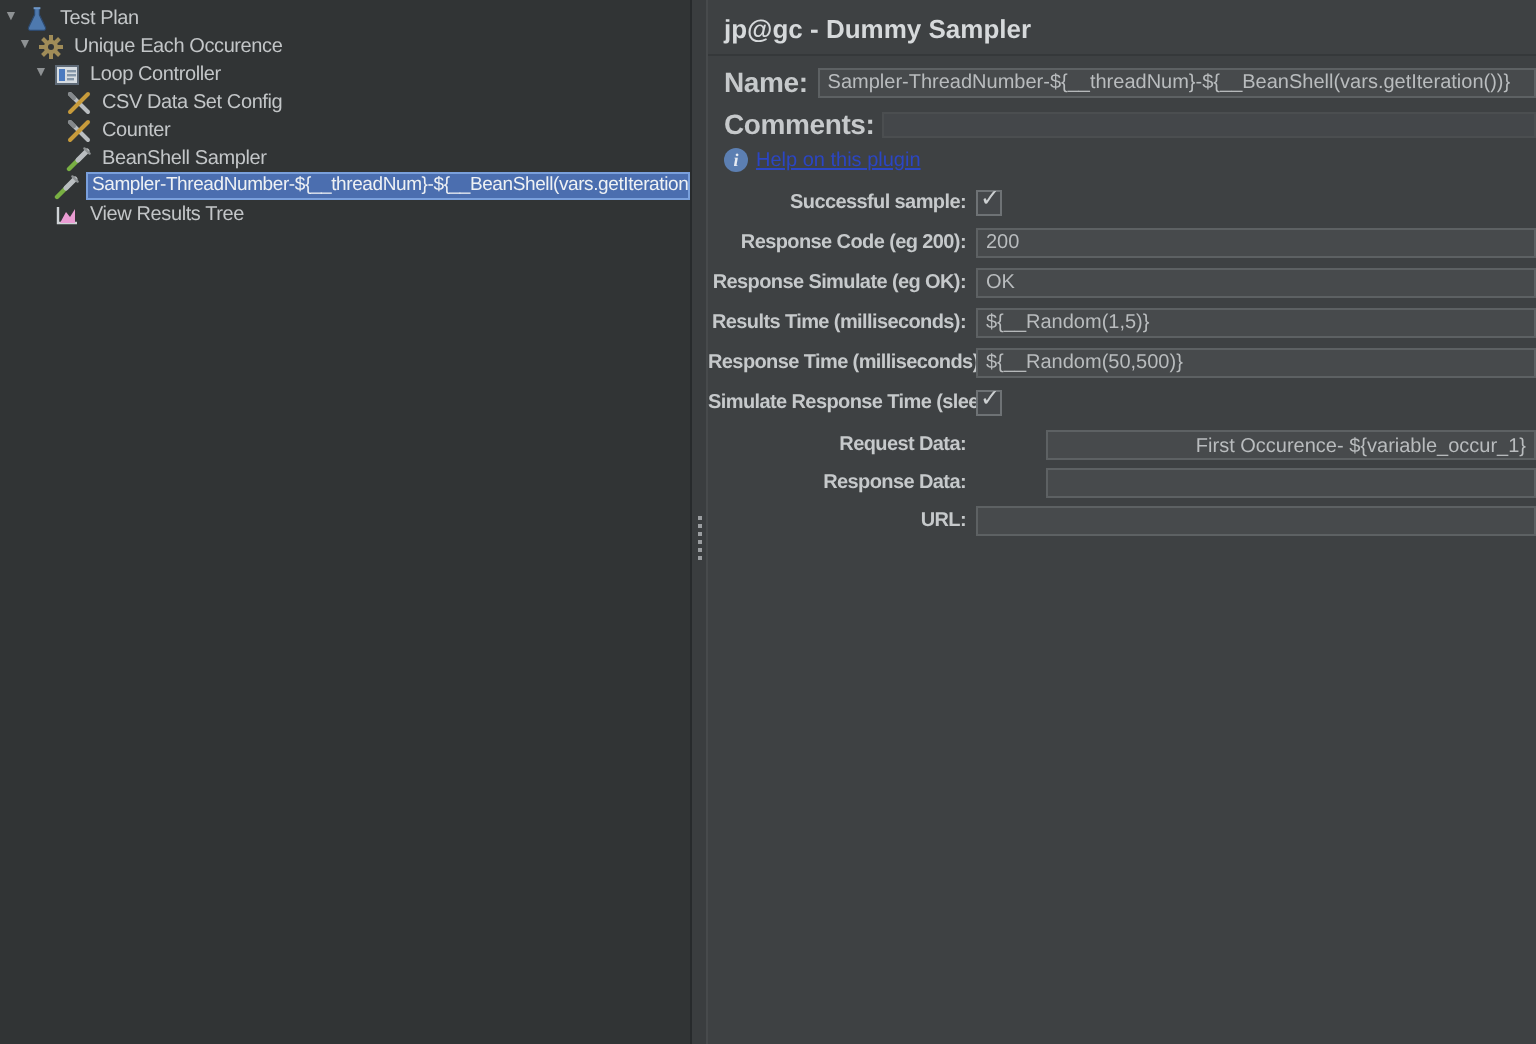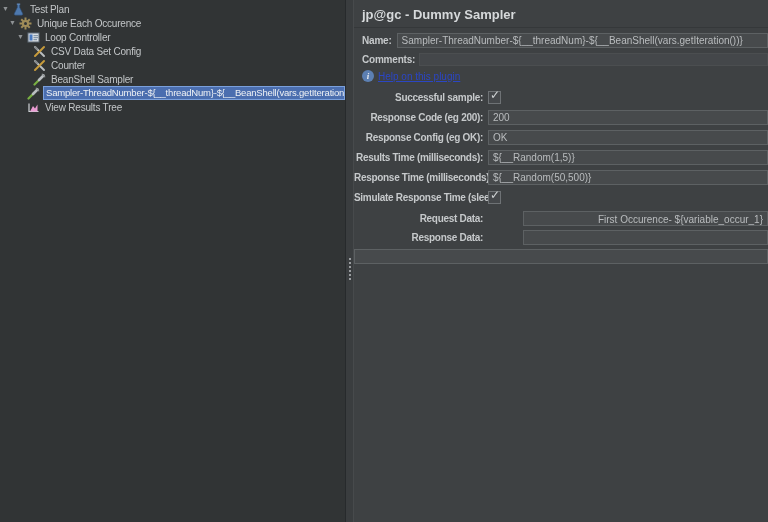--- a/index.html
+++ b/index.html
@@ -46,21 +46,21 @@
   
   .main-panel {
     position: absolute; left: 354px; top: 0; width: 414px; height: 518px;
     background: #3e4143; overflow: hidden;
   }
   .panel-title {
     font-size: 13px; font-weight: bold; color: #d6d9db;
     padding: 7px 8px 5px 8px; border-bottom: 1px solid #35383a;
   }
   .name-row, .comments-row { display: flex; align-items: center; margin: 5px 0 0 8px; }
-  .inline-label { font-size: 10px; font-weight: bold; color: #c6c9cb; letter-spacing: -0.2px; flex: none; }
+  .inline-label { font-size: 14px; font-weight: bold; color: #c6c9cb; letter-spacing: -0.2px; flex: none; }
   input.field, textarea.field {
     background: #474a4c; border: 1px solid #5d6163; color: #b9bcbe;
     font-family: "Liberation Sans", sans-serif; font-size: 10px;
     height: 15px; padding: 0 4px; outline: none; flex: 1; min-width: 0;
   }
   .name-row input.field { margin-left: 5px; }
   .comments-row input.field {
     margin-left: 4px; height: 13px; background: #44474a; border: 1px solid #4b4e50;
   }
   .help-row { display: flex; align-items: center; gap: 4px; margin: 4px 0 8px 8px; }
@@ -210,21 +210,21 @@
         <span class="checkmark">✓</span>
       </span>
     </div>
 
     <div class="frow">
       <span class="flabel">Response Code (eg 200):</span>
       <input class="field" type="text" value="200" style="">
     </div>
 
     <div class="frow">
-      <span class="flabel">Response Config (eg OK):</span>
+      <span class="flabel">Response Simulate (eg OK):</span>
       <input class="field" type="text" value="OK" style="">
     </div>
 
     <div class="frow">
       <span class="flabel">Results Time (milliseconds):</span>
       <input class="field" type="text" value="${__Random(1,5)}" style="">
     </div>
 
 
     <div class="frow">
@@ -245,18 +245,19 @@
 SecondOccurence-${variable_occur_2}
 ThirdOccurence-${variable_occur_3}</textarea>
     </div>
 
     <div class="frow top" style="margin-bottom:4px">
       <span class="flabel">Response Data:</span>
       <textarea class="field ta-response" style=""></textarea>
     </div>
 
     <div class="frow" style="margin-bottom:6px">
+      <span class="flabel">URL:</span>
       <input class="field" type="text" style="">
     </div>
 
 
   </div>
 </div>
 
 </body></html>

